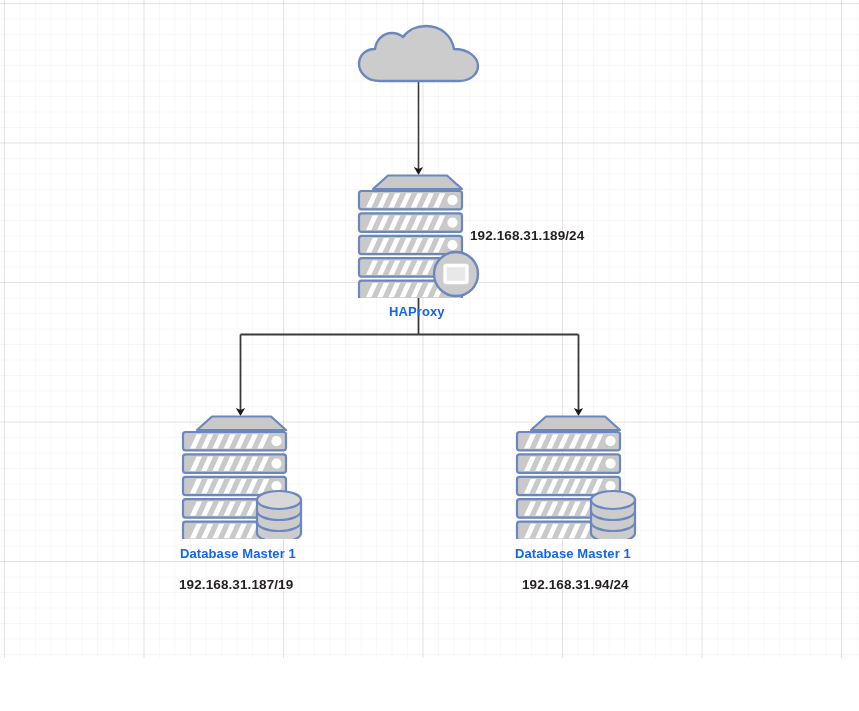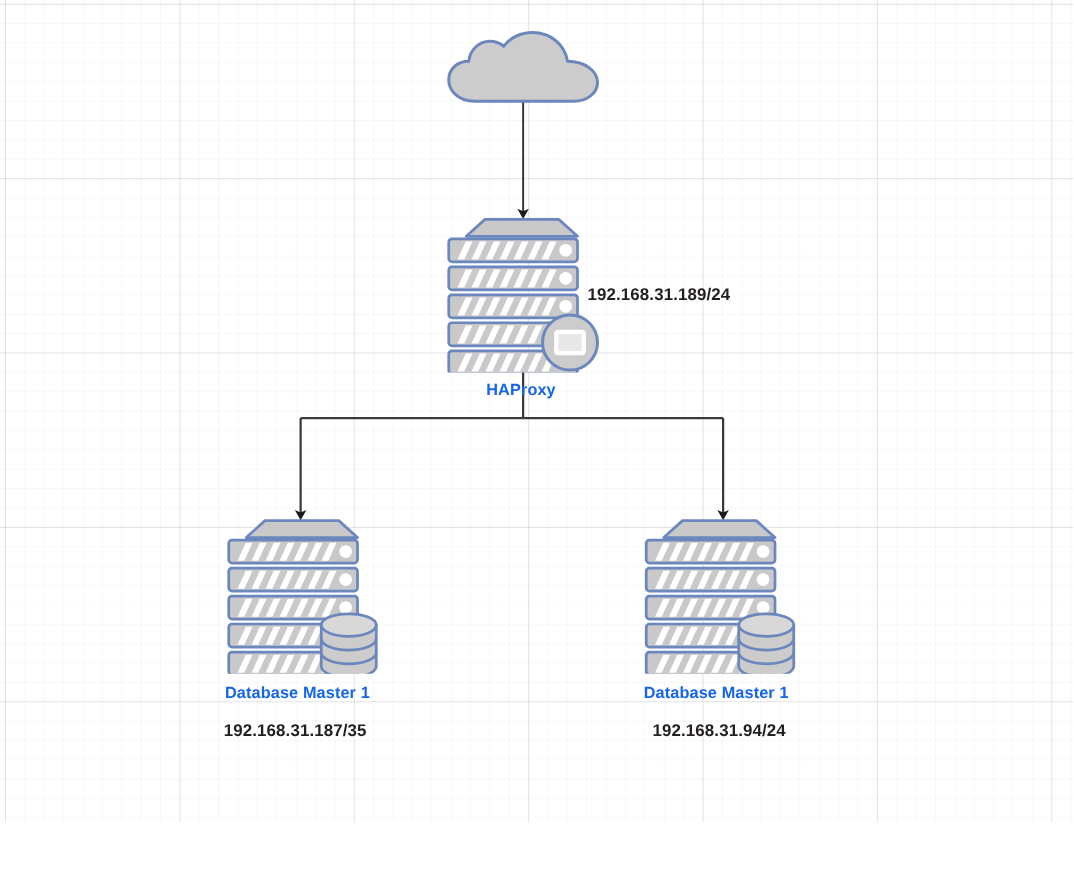--- a/index.html
+++ b/index.html
@@ -265,21 +265,21 @@
       <g>
         <path d="M 81 89 v 33 a 22 9 0 0 0 44 0 v -33 z" fill="#cccccc" stroke="#6b87bd" stroke-width="2.2"></path>
         <ellipse cx="103" cy="89" rx="22" ry="9" fill="#d8d8d8" stroke="#6b87bd" stroke-width="2.2"></ellipse>
         <path d="M 81 100 a 22 9 0 0 0 44 0" fill="none" stroke="#6b87bd" stroke-width="2.2"></path>
         <path d="M 81 111 a 22 9 0 0 0 44 0" fill="none" stroke="#6b87bd" stroke-width="2.2"></path>
       </g>
     </svg>
   </div>
 
   <div class="node-label" style="left:180px; top:546px;">Database Master 1</div>
-  <div class="ip-label" style="left:179px; top:577px;">192.168.31.187/35</div>
+  <div class="ip-label" style="left:179px; top:577px;">192.168.31.187/19</div>
 
   <div class="node" style="left:510px; top:411px; width:140px; height:128px;">
     <svg class="node-gfx" width="140" height="128" viewBox="0 0 140 128">
       <path d="M 21 19 L 36 5.5 L 95 5.5 L 110 19 Z" fill="#c9c9c9" stroke="#6b87bd" stroke-width="2.2" stroke-linejoin="round"></path>
       <g>
         <rect x="7" y="21" width="103" height="18.4" rx="2.6" fill="#c9c9c9" stroke="#6b87bd" stroke-width="2.2"></rect>
         <g fill="#ffffff">
           <path d="M14 37.6 l6.6 -14.4 h5.4 l-6.6 14.4 z"></path>
           <path d="M25.2 37.6 l6.6 -14.4 h5.4 l-6.6 14.4 z"></path>
           <path d="M36.4 37.6 l6.6 -14.4 h5.4 l-6.6 14.4 z"></path>

